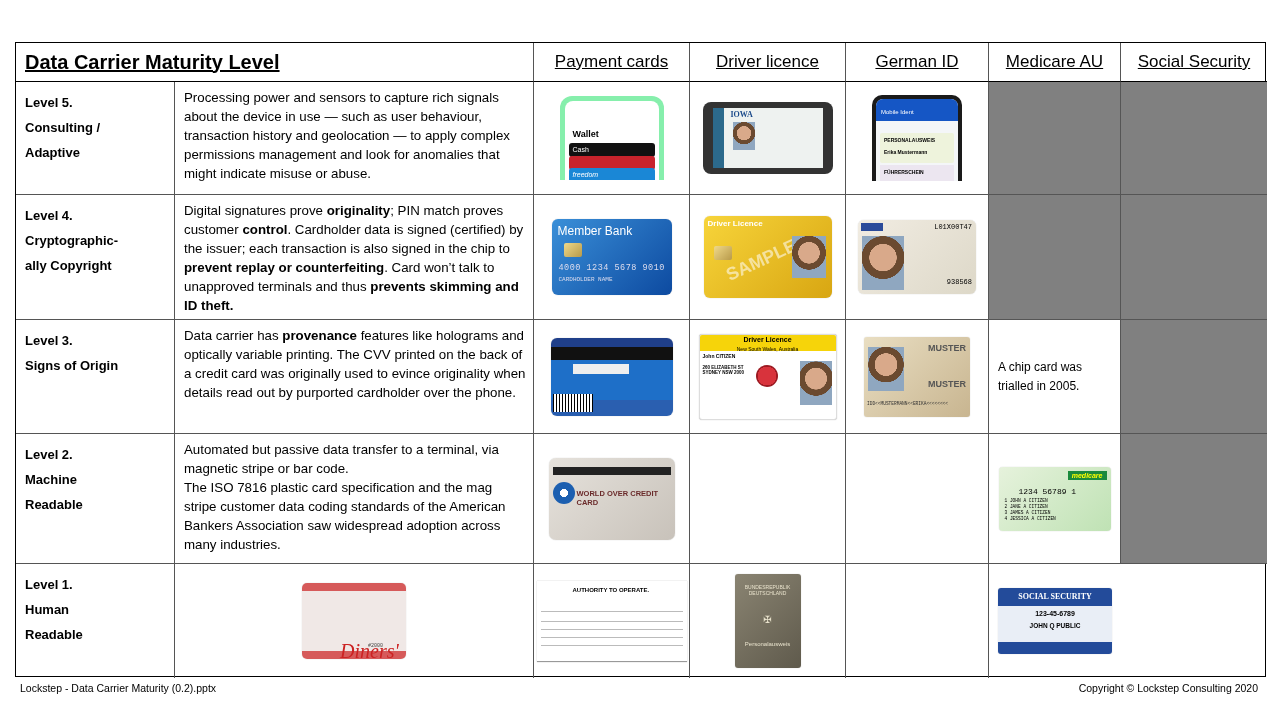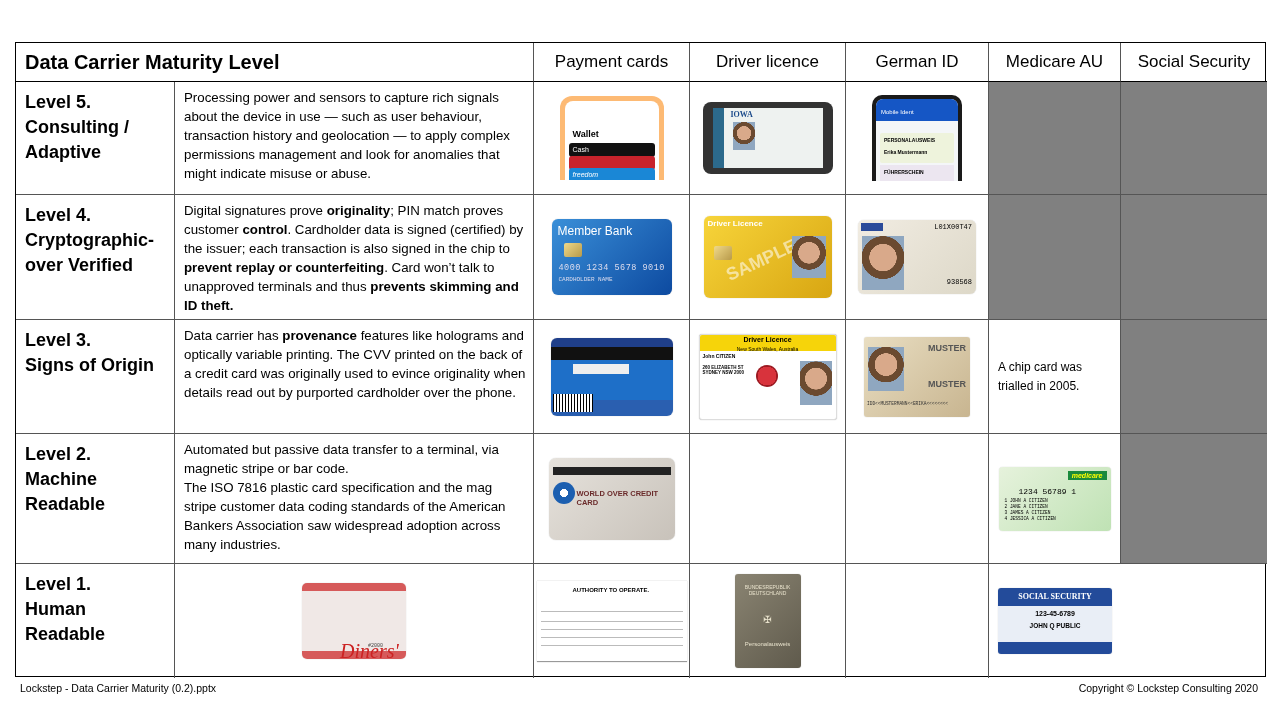--- a/index.html
+++ b/index.html
@@ -8,35 +8,35 @@
     position:absolute; left:15px; top:42px; width:1251px; height:635px;
     display:grid;
     grid-template-columns: 159px 359px 156px 156px 143px 132px 146px;
     grid-template-rows: 39px 113px 125px 114px 130px 114px;
     border:1px solid #000;
     box-sizing:border-box;
   }
   .cell { border-right:1px solid #555; border-bottom:1px solid #555; box-sizing:border-box; position:relative; overflow:hidden; }
   .cell.lastcol { border-right:none; }
   .cell.lastrow { border-bottom:none; }
-  .hdr { border-bottom:1.5px solid #000; display:flex; align-items:center; justify-content:center; font-size:17px; }
+  .hdr { border-bottom:1.5px solid #000; display:flex; align-items:center; justify-content:center; font-size:17px;text-decoration:underline; }
   .hdr.title { grid-column: 1 / span 2; justify-content:flex-start; padding-left:9px; font-weight:bold; font-size:20px; }
-  .level { padding:8px 6px 0 9px; font-weight:bold; font-size:18px; line-height:25px; }
+  .level { padding:8px 6px 0 9px; font-weight:bold; font-size:13px; line-height:25px; }
   .desc { padding:6px 6px 0 9px; font-size:13.3px; line-height:19px; }
   .desc b { font-weight:bold; }
   .gray { background:#808080; }
   .note { padding:38px 6px 8px 9px; font-size:12px; line-height:19px; }
   .img { display:flex; align-items:center; justify-content:center; }
   .footer { position:absolute; top:682px; font-size:10.5px; }
   .footer.left { left:20px; }
   .footer.right { right:22px; }
 
   
   .thumb { position:relative; border-radius:6px; overflow:hidden; box-shadow:0 0 1px rgba(0,0,0,.3); }
-  .phone { width:104px; height:84px; border-radius:12px 12px 0 0; background:#fdba74; padding:5px 5px 0 5px; box-sizing:border-box; }
+  .phone { width:104px; height:84px; border-radius:12px 12px 0 0; background:#86efac; padding:5px 5px 0 5px; box-sizing:border-box; }
   .phone .scr { background:#fff; width:100%; height:100%; border-radius:8px 8px 0 0; position:relative; overflow:hidden; }
   .wallet-t { position:absolute; left:8px; top:28px; font-size:9px; font-weight:bold; }
   .wc1 { position:absolute; left:4px; right:4px; top:42px; height:14px; background:#111; border-radius:3px; color:#fff; font-size:7px; padding-left:4px; box-sizing:border-box; line-height:14px; }
   .wc2 { position:absolute; left:4px; right:4px; top:55px; height:14px; background:#c8232c; border-radius:3px; }
   .wc3 { position:absolute; left:4px; right:4px; top:67px; height:14px; background:#1a87d6; border-radius:3px; color:#fff; font-size:7px; padding-left:4px; box-sizing:border-box; line-height:14px; font-style:italic; }
   .hphone { width:130px; height:72px; background:#333; border-radius:8px; padding:6px 10px; box-sizing:border-box; }
   .hphone .scr { width:100%; height:100%; background:linear-gradient(90deg,#2c6a8c 0 10%,#eef2f0 10%); position:relative;text-align:center; }
   .iowa { position:absolute; left:18px; top:2px; font-size:8px; color:#1b4a8a; font-weight:bold; font-family:"Liberation Serif", serif; }
   .face { position:absolute; background:radial-gradient(circle at 50% 40%, #d9a98a 0 35%, #6b4a30 36% 55%, #8fa7c0 56%); }
   .vphone { width:90px; height:86px; background:#1a1a1a; border-radius:10px 10px 0 0; padding:4px 4px 0 4px; box-sizing:border-box; }
@@ -129,21 +129,21 @@
         <div class="mi-card2">FÜHRERSCHEIN</div>
       </div>
     </div>
   </div>
   <div class="cell gray"></div>
   <div class="cell gray lastcol"></div>
 
   <div class="cell level">
     <div>Level 4.</div>
     <div>Cryptographic-</div>
-    <div>over Verified</div>
+    <div>ally Copyright</div>
   </div>
   <div class="cell desc">
     <span>Digital signatures prove </span><b>originality</b><span>; PIN match proves customer </span><b>control</b><span>. Cardholder data is signed (certified) by the issuer; each transaction is also signed in the chip to </span><b>prevent replay or counterfeiting</b><span>. Card won’t talk to unapproved terminals and thus </span><b>prevents skimming and ID theft.</b>
   </div>
   <div class="cell img">
     <div class="thumb card bluecard">
       <div class="bn">Member Bank</div>
       <div class="chip" style="left:12px;top:24px;"></div>
       <div class="num">4000 1234 5678 9010</div>
       <div class="nm">CARDHOLDER NAME</div>

